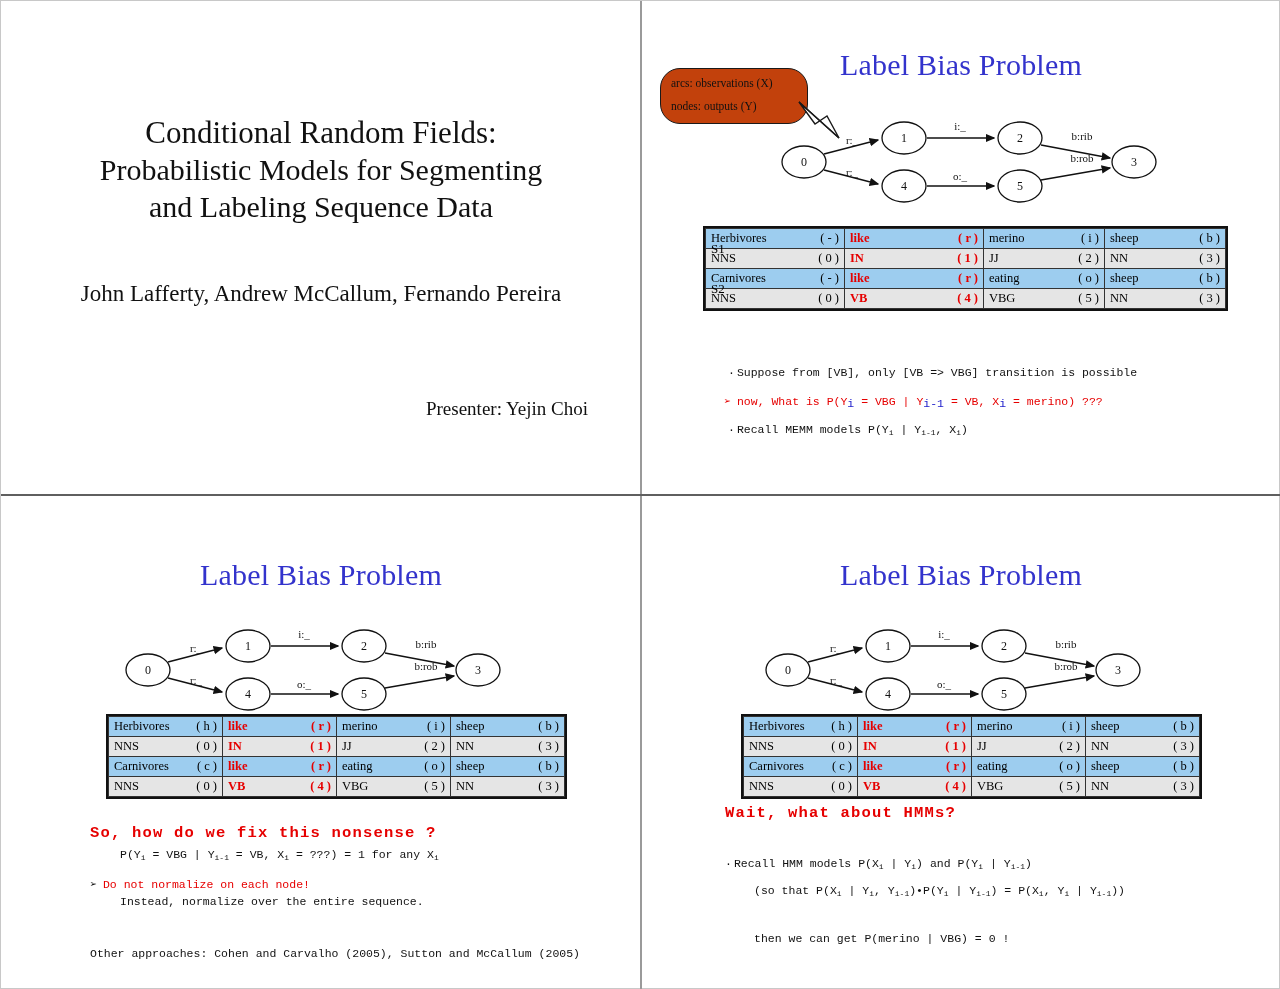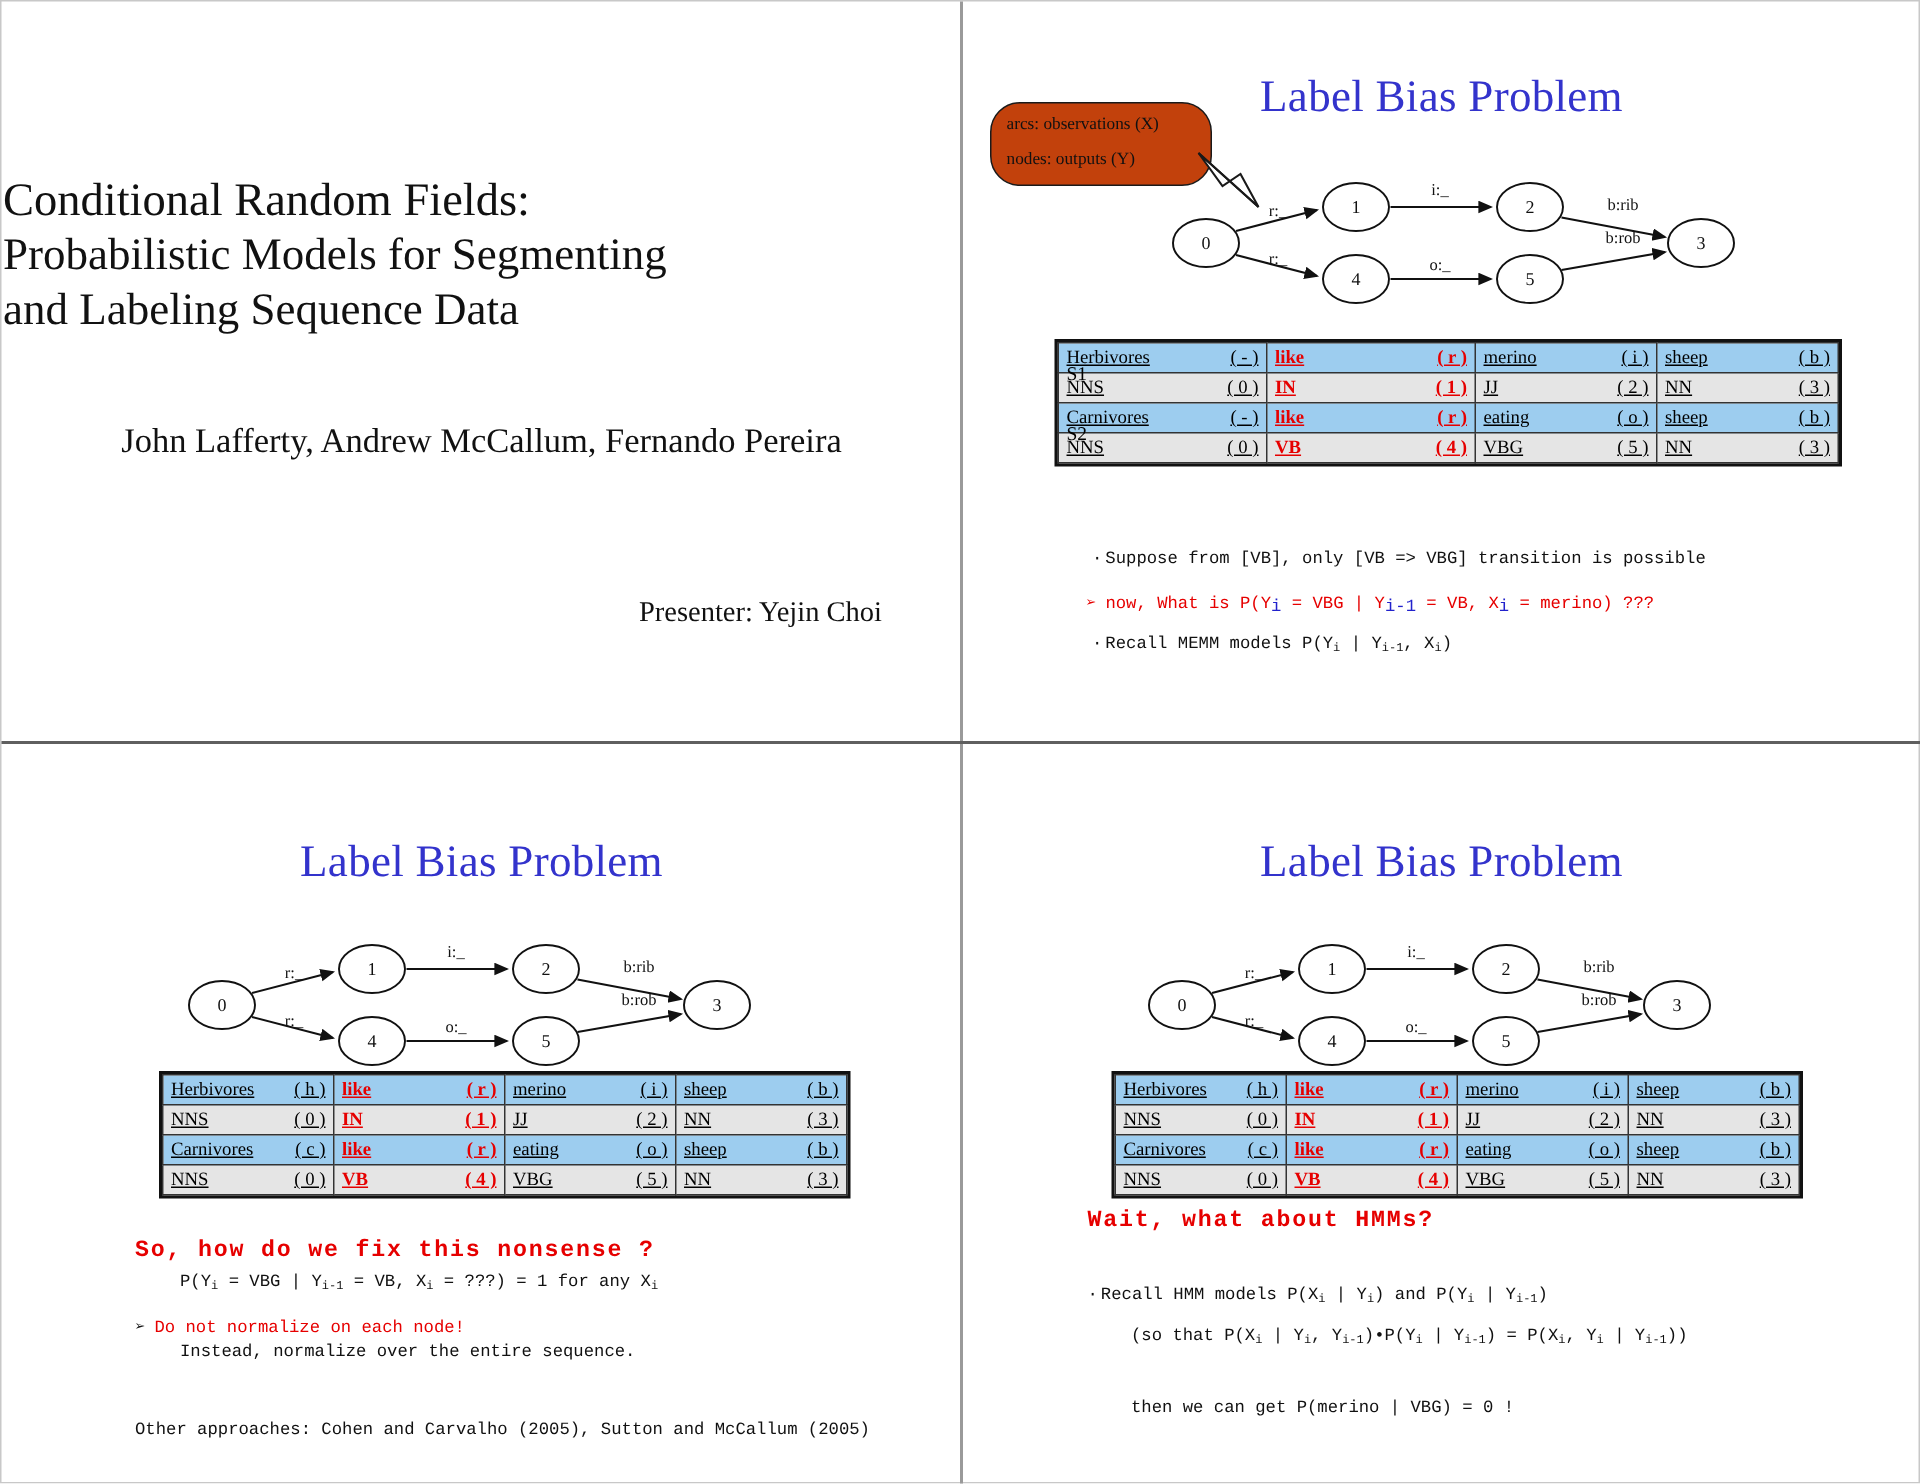--- a/index.html
+++ b/index.html
@@ -8,21 +8,21 @@
   .vdiv{position:absolute;left:639px;top:0;width:2px;height:989px;background:#9a9a9a;}
   .hdiv{position:absolute;left:0;top:493px;width:1280px;height:2px;background:#5f5f5f;}
 
   .slide{position:absolute;box-sizing:border-box;overflow:hidden;}
   .s-tl{left:1px;top:1px;width:638px;height:492px;}
   .s-tr{left:641px;top:1px;width:638px;height:492px;}
   .s-bl{left:1px;top:495px;width:638px;height:493px;}
   .s-br{left:641px;top:495px;width:638px;height:493px;}
 
   
-  .title-main{position:absolute;left:0;top:112px;width:638px;text-align:left;
+  .title-main{position:absolute;left:0;top:112px;width:638px;text-align:center;
     font-family:"Liberation Serif",serif;font-size:30px;line-height:37px;color:#111;}
   .title-main .l1{font-size:31px;}
   .authors{position:absolute;left:0;top:279px;width:638px;text-align:center;
     font-size:23px;color:#111;}
   .presenter{position:absolute;left:0;top:396px;width:638px;text-align:right;padding-right:52px;
     box-sizing:border-box;font-size:19px;color:#111;}
 
   
   .lbp-title{position:absolute;width:100%;text-align:center;color:#3333cc;
     font-family:"Liberation Serif",serif;font-size:30px;letter-spacing:.2px;}
@@ -40,21 +40,21 @@
   .fsm svg{display:block;}
 
   
   table.lb{border-collapse:collapse;position:absolute;table-layout:fixed;
     font-family:"Liberation Serif",serif;}
   table.lb td{border:1px solid #333;padding:0 5px;height:19px;font-size:12.5px;
     vertical-align:middle;white-space:nowrap;background:#e5e5e5;}
   table.lb td.hdr{background:#9dcdef;}
   table.lb td.sid{background:#9dcdef;text-align:center;font-size:13px;}
   table.lb td.red{color:#e60000;font-weight:bold;}
-  .cellwrap{display:flex;justify-content:space-between;align-items:flex-end;text-decoration:underline;}
+  .cellwrap{display:flex;justify-content:space-between;align-items:flex-end;}
   .cellwrap .tag{padding-left:8px;}
   table.lb{outline:2px solid #111;}
 
   
   .mono{font-family:"Liberation Mono",monospace;font-size:11.5px;color:#111;white-space:nowrap;}
   .mono.red{color:#e60000;}
   .mono.blue{color:#2222cc;}
   .bigred{font-family:"Liberation Mono",monospace;color:#e60000;font-weight:bold;
     font-size:15.5px;letter-spacing:1.2px;white-space:nowrap;}
   .line{position:absolute;}

